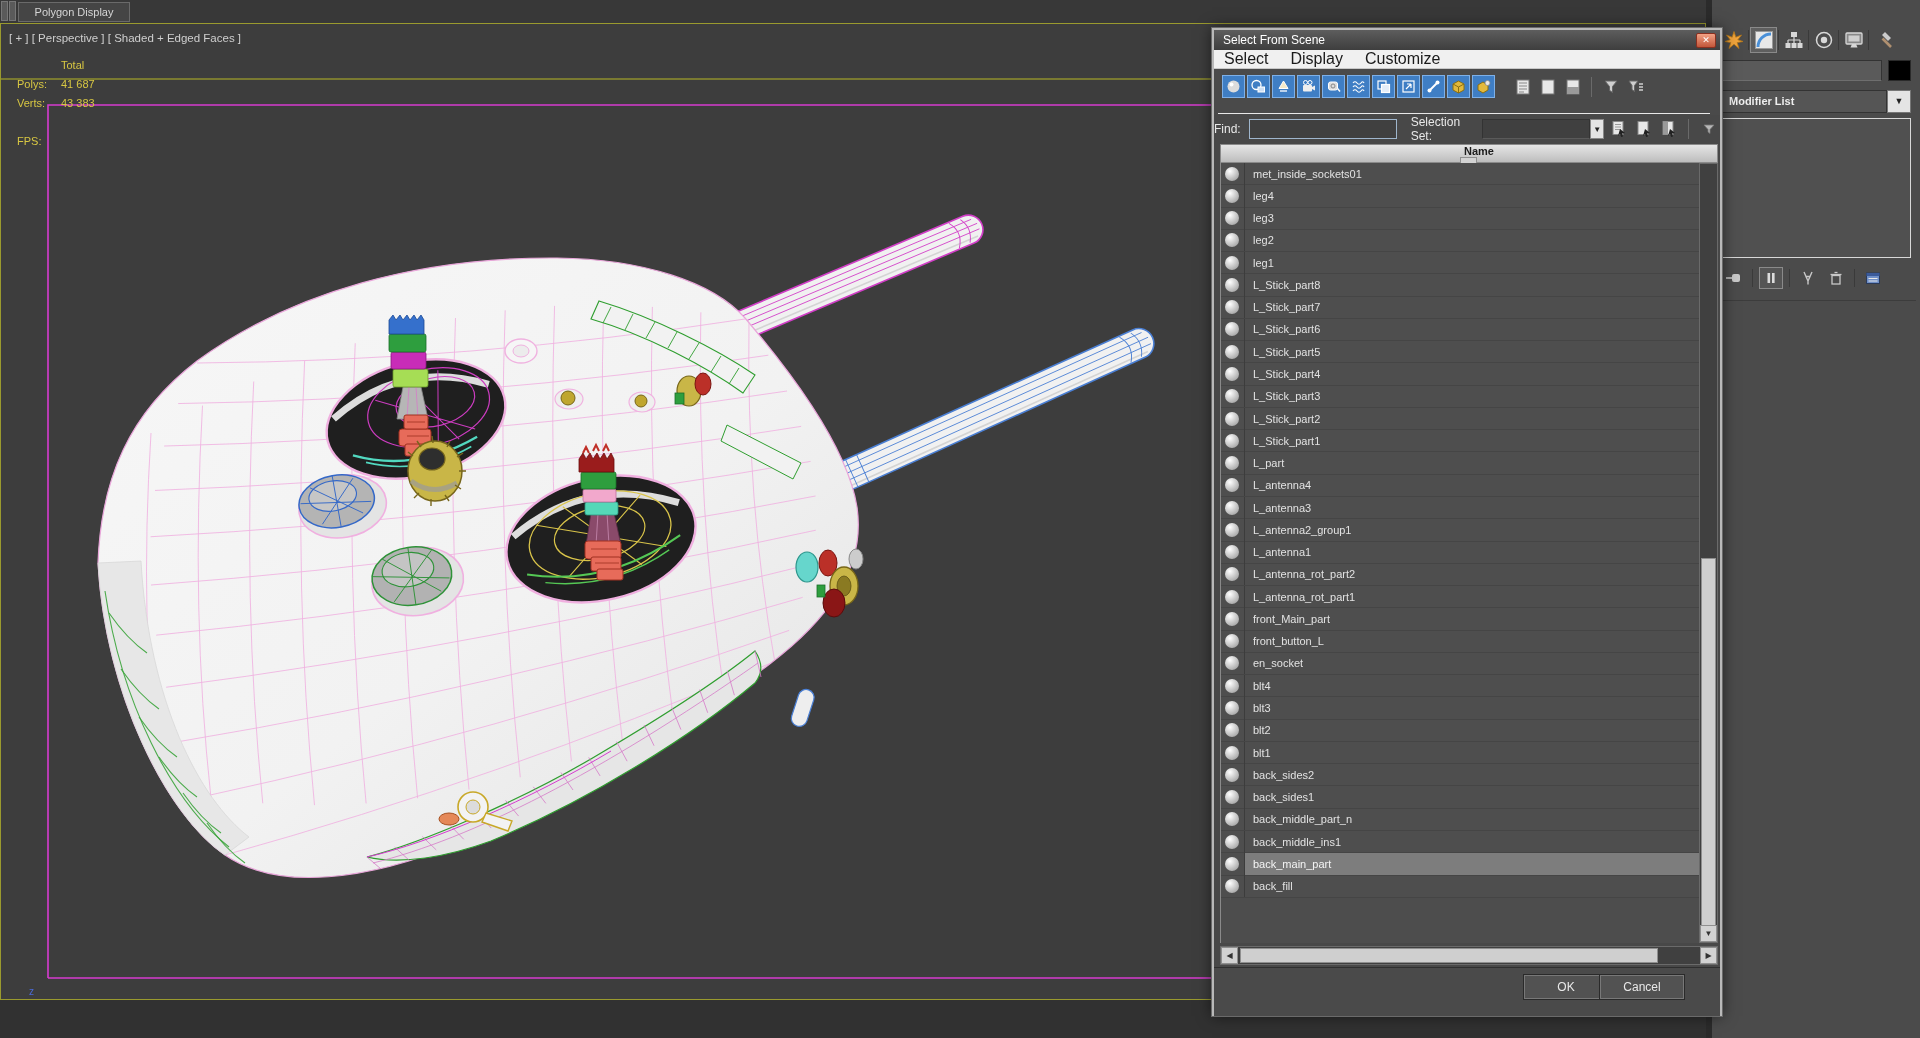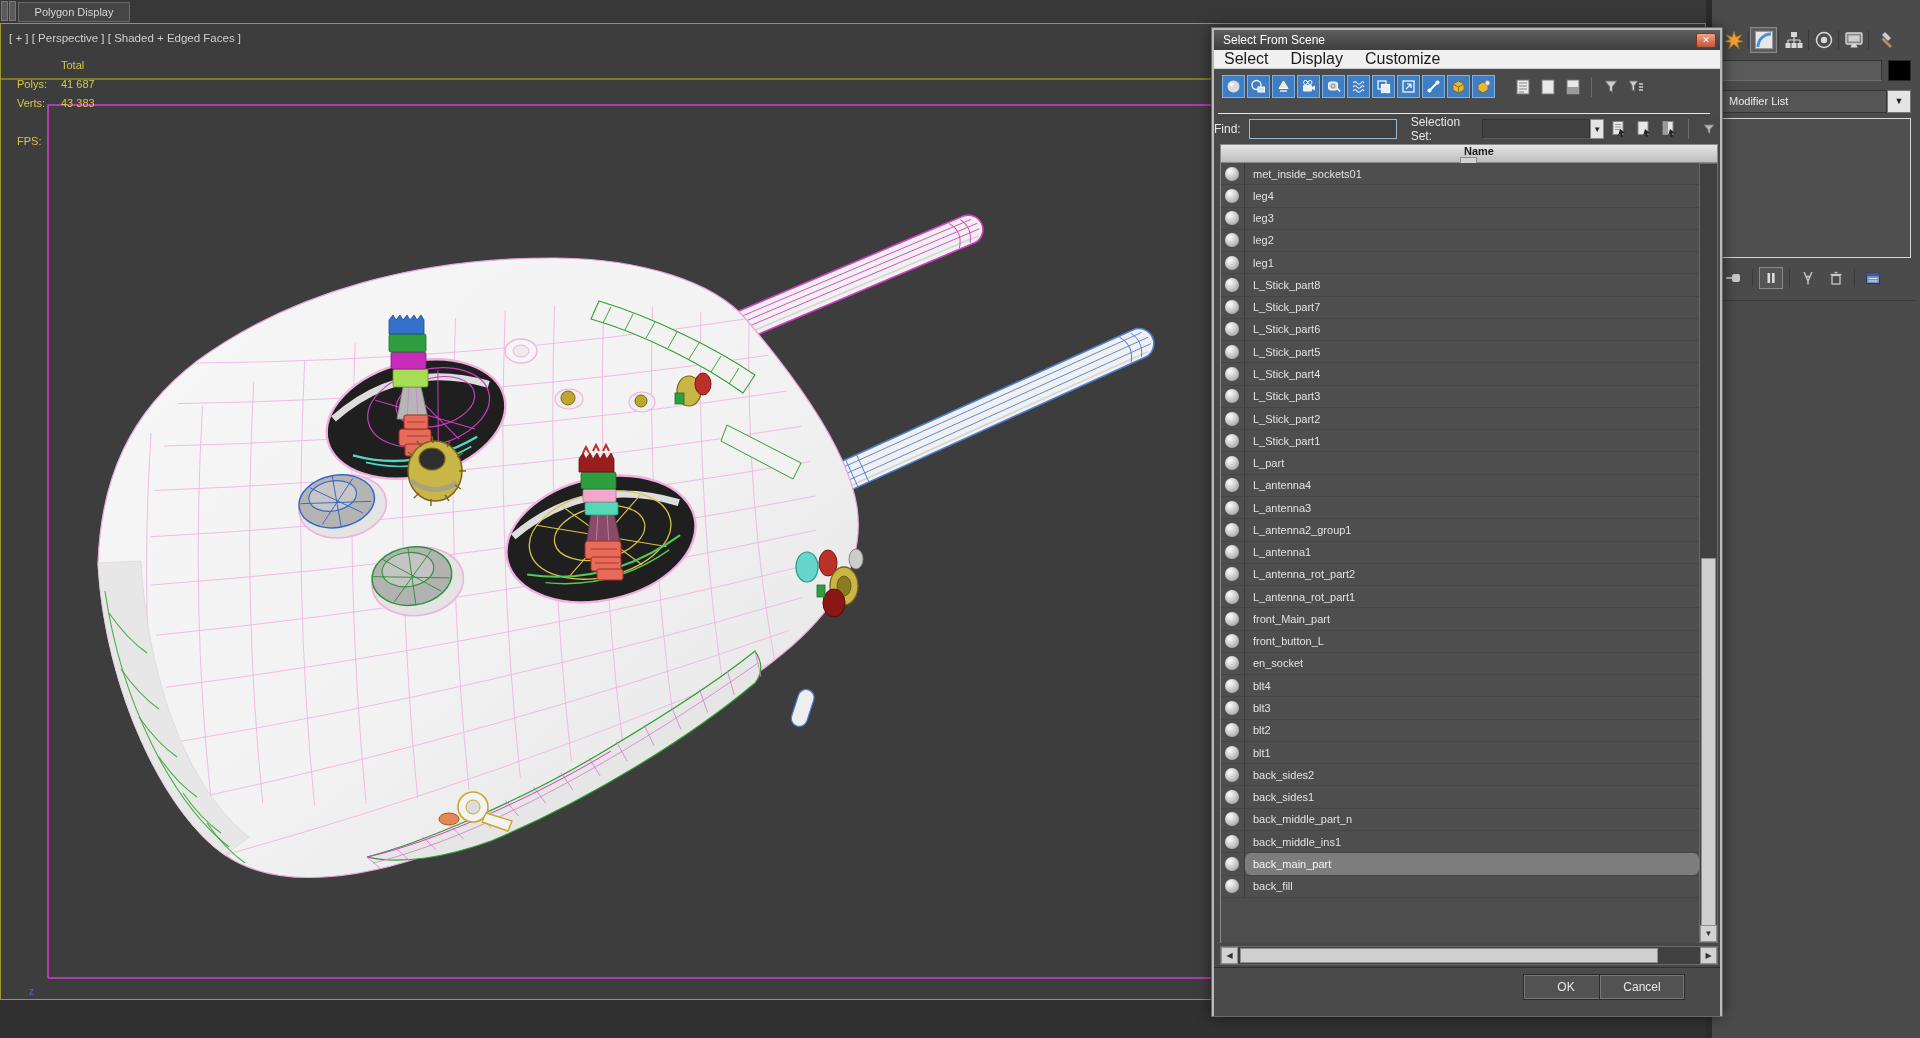--- a/index.html
+++ b/index.html
@@ -25,21 +25,21 @@
   #panel-tabs { position:absolute; left:8px; top:26px; height:28px; display:flex; align-items:center; }
   .ptab { width:27px; height:26px; display:flex; align-items:center; justify-content:center; }
   .ptab.sel { background:#5f5f5f; border:1px solid #8a8a8a; }
   .ptab-sep { width:1px; height:20px; background:#3a3a3a; margin:0 1px; }
   #name-field { position:absolute; left:10px; top:60px; width:160px; height:21px; background:#5a5a5a;
     border:1px solid #333; border-bottom-color:#6e6e6e; }
   #color-swatch { position:absolute; left:176px; top:60px; width:23px; height:21px; background:#000;
     border:1px solid #2a2a2a; }
   #modifier-row { position:absolute; left:10px; top:90px; width:189px; height:23px; display:flex; }
   #modifier-list { flex:1; background:#555; border:1px solid #333; color:#eee; font-size:11px;
-    line-height:21px; padding-left:6px; }
+    line-height:21px; padding-left:6px;font-weight:bold; }
   #modifier-arrow { width:24px; background:#e4e4e4; border:1px solid #777; color:#222; font-size:9px;
     text-align:center; line-height:21px; }
   #stack-box { position:absolute; left:10px; top:118px; width:189px; height:140px; background:#505050;
     border:1px solid #d8d8d8; }
   #stack-tools { position:absolute; left:10px; top:264px; width:189px; height:28px; display:flex;
     align-items:center; gap:4px; }
   .stool { display:flex; align-items:center; justify-content:center; width:24px; height:22px; }
   .stool.boxed { border:1px solid #8a8a8a; background:#555; }
   .stool-sep { width:1px; height:18px; background:#3a3a3a; margin:0 2px; }
   #panel-hr { position:absolute; left:4px; top:300px; width:200px; height:1px; background:#3c3c3c; }
@@ -85,21 +85,21 @@
     font-size:8px; text-align:center; line-height:16px; }
   #list-body { position:absolute; left:6px; top:133px; width:479px; height:780px; background:#4d4d4d;
     border-left:1px solid #8a8a8a; overflow:hidden; }
   .row { position:relative; height:22.28px; display:flex; align-items:center;
     border-bottom:1px solid #454545; background:#4e4e4e; }
   .row .sphere { width:14px; height:14px; border-radius:50%; margin-left:4px;
     background:radial-gradient(circle at 35% 30%, #ffffff, #c2c2c2 55%, #8f8f8f); flex:none; }
   .row .gut-sep { width:1px; height:22px; background:#3c3c3c; margin-left:5px; flex:none; }
   .row .row-label { color:#e2e2e2; font-size:11px; padding-left:8px; flex:1; height:100%;
     display:flex; align-items:center; }
-  .row.selected .row-label { background:#7d7d7d; color:#f4f4f4;border-radius:6px; }
+  .row.selected .row-label { background:#7d7d7d; color:#f4f4f4; }
   #vscroll { position:absolute; left:485px; top:133px; width:19px; height:780px; background:#404040;
     border:1px solid #6a6a6a; }
   #vthumb { position:absolute; left:1px; top:394px; width:15px; height:373px; background:#cfcfcf;
     border:1px solid #8f8f8f; }
   #vscroll-down { position:absolute; left:0px; top:761px; }
   #vscroll-up { margin-right:1px; }
   #hscroll { position:absolute; left:6px; top:916px; width:498px; height:19px; background:#404040;
     border:1px solid #6a6a6a; display:flex; }
   #hthumb { position:absolute; left:19px; top:1px; width:418px; height:15px; background:#cfcfcf;
     border:1px solid #8f8f8f; }

